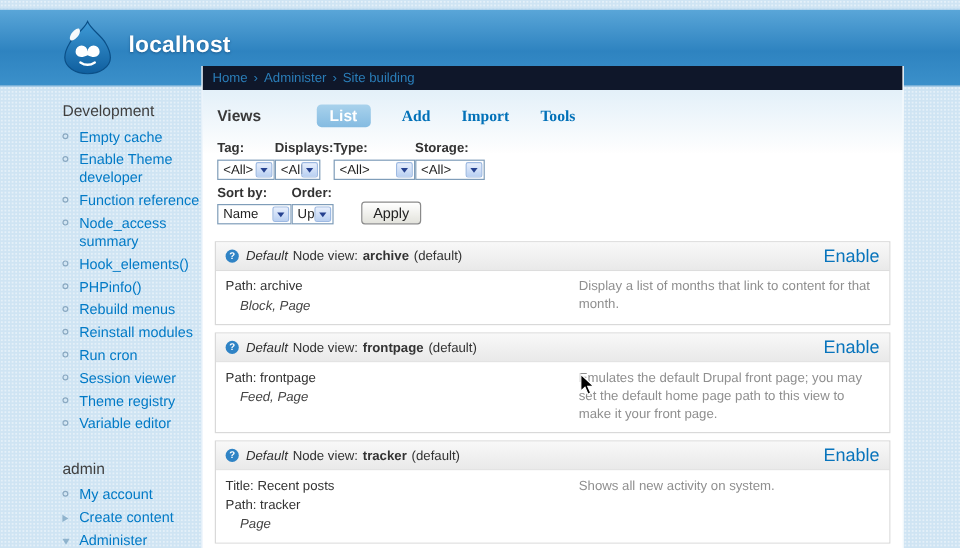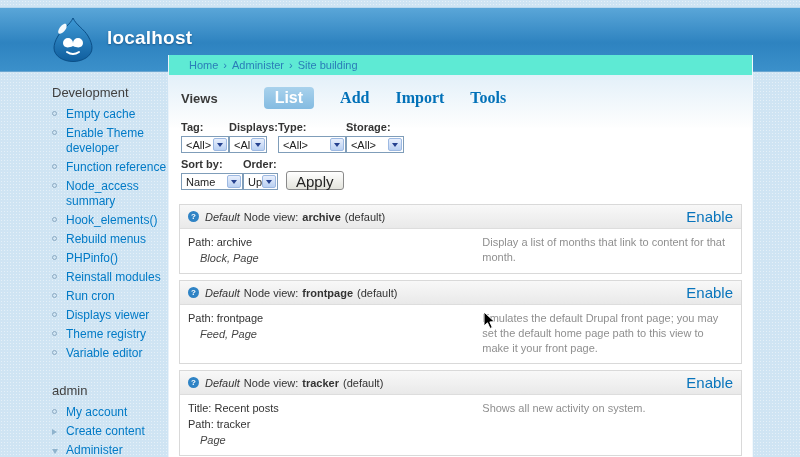--- a/index.html
+++ b/index.html
@@ -32,28 +32,28 @@
   .blt { position:absolute; left:0; top:4px; display:block; }
   .blt.circle { width:5px; height:5px; border:1px solid #8aa9c2; border-radius:50%; }
   .blt.collapsed { width:0; height:0; border-top:3px solid transparent; border-bottom:3px solid transparent; border-left:5px solid #8fb3cd; top:5px; }
   .blt.expanded { width:0; height:0; border-left:3px solid transparent; border-right:3px solid transparent; border-top:5px solid #8fb3cd; top:6px; }
   
   .panel {
     position:absolute; left:168px; top:55px; width:585px; bottom:0; background:#fff;
     border-left:1px solid #e9f2fa; border-right:1px solid #f2f8fc;
   }
   .breadcrumb {
-    height:20px; background:#5eead4; display:flex; align-items:center; gap:5px;
-    padding:0 20px; font-size:11px; color:#2a7db8;
+    height:20px; background:#0f172a; display:flex; align-items:center; gap:5px;
+    padding:0 8px; font-size:11px; color:#2a7db8;
   }
   .breadcrumb a { color:#2a7db8; text-decoration:none; }
   .content { background:linear-gradient(180deg,#e3f0f9 0px, #fefefe 52px, #fff 53px); padding:8px 10px 0 10px; min-height:380px; }
   .title-row { display:flex; align-items:center; margin:4px 0 12px 2px; }
   .page-title { font-size:13px; font-weight:bold; color:#3a3a3a; margin-right:46px; }
-  .tabs { display:flex; align-items:center; gap:26px; font-size:16px; font-weight:bold; }
+  .tabs { display:flex; align-items:center; gap:26px; font-size:13px; font-weight:bold; }
   .tab-active {
     background:linear-gradient(#a9d2ec,#84bbe1); color:#fff; padding:2px 11px;
     border-radius:4px; text-decoration:none;
   }
   .tab-link { color:#0271b8; text-decoration:none;font-family:Liberation Serif, serif; }
   
   .filters { margin:2px 0 14px 2px; }
   .frow { display:flex; margin-bottom:5px; align-items:flex-end; }
   .fgroup .flabel { display:block; font-size:11px; font-weight:bold; color:#333; margin-bottom:3px; }
   .select {
@@ -61,21 +61,21 @@
     display:flex; align-items:center; padding-left:4px; position:relative;
   }
   .select .arrow-btn {
     position:absolute; right:1px; top:1px; bottom:1px; width:14px; border-radius:2px;
     background:linear-gradient(#e8effc,#b9d0f2); border:1px solid #9db9e2;
     display:flex; align-items:center; justify-content:center;
   }
   .select .arrow-btn::after { content:""; border-left:3px solid transparent; border-right:3px solid transparent; border-top:4px solid #25418f; }
   .w48{width:48px} .w38{width:38px} .w68{width:68px} .w58{width:58px} .w62{width:62px} .w35{width:35px}
   .apply-btn {
-    height:19px; padding:1px 9px; font-size:15px; color:#222; margin-left:8px;
+    height:19px; padding:1px 9px; font-size:12px; color:#222; margin-left:23px;
     background:linear-gradient(#ffffff,#e3e3dc); border:1px solid #8a8a8a; border-radius:3px;
     font-family:"Liberation Sans", sans-serif;
   }
   
   .view-row { border:1px solid #d9d9d9; margin-bottom:6px; }
   .vr-header {
     display:flex; align-items:center; gap:4px; padding:3px 8px;
     background:linear-gradient(#f8f8f8,#e9e9e9); border-bottom:1px solid #ddd;
     font-size:11px; color:#333;
   }
@@ -118,25 +118,25 @@
 </div>
 
 <div class="sidebar">
   <h2>Development</h2>
   <ul>
     <li><span class="blt circle"></span><a href="#">Empty cache</a></li>
     <li><span class="blt circle"></span><a href="#">Enable Theme developer</a></li>
     <li><span class="blt circle"></span><a href="#">Function reference</a></li>
     <li><span class="blt circle"></span><a href="#">Node_access summary</a></li>
     <li><span class="blt circle"></span><a href="#">Hook_elements()</a></li>
+    <li><span class="blt circle"></span><a href="#">PHPinfo()</a></li>
     <li><span class="blt circle"></span><a href="#">Rebuild menus</a></li>
-    <li><span class="blt circle"></span><a href="#">PHPinfo()</a></li>
     <li><span class="blt circle"></span><a href="#">Reinstall modules</a></li>
     <li><span class="blt circle"></span><a href="#">Run cron</a></li>
-    <li><span class="blt circle"></span><a href="#">Displays viewer</a></li>
+    <li><span class="blt circle"></span><a href="#">Session viewer</a></li>
     <li><span class="blt circle"></span><a href="#">Theme registry</a></li>
     <li><span class="blt circle"></span><a href="#">Variable editor</a></li>
   </ul>
   <h2 class="admin-h">admin</h2>
   <ul>
     <li><span class="blt circle"></span><a href="#">My account</a></li>
     <li><span class="blt collapsed"></span><a href="#">Create content</a></li>
     <li><span class="blt expanded"></span><a href="#">Administer</a></li>
 
   </ul>

